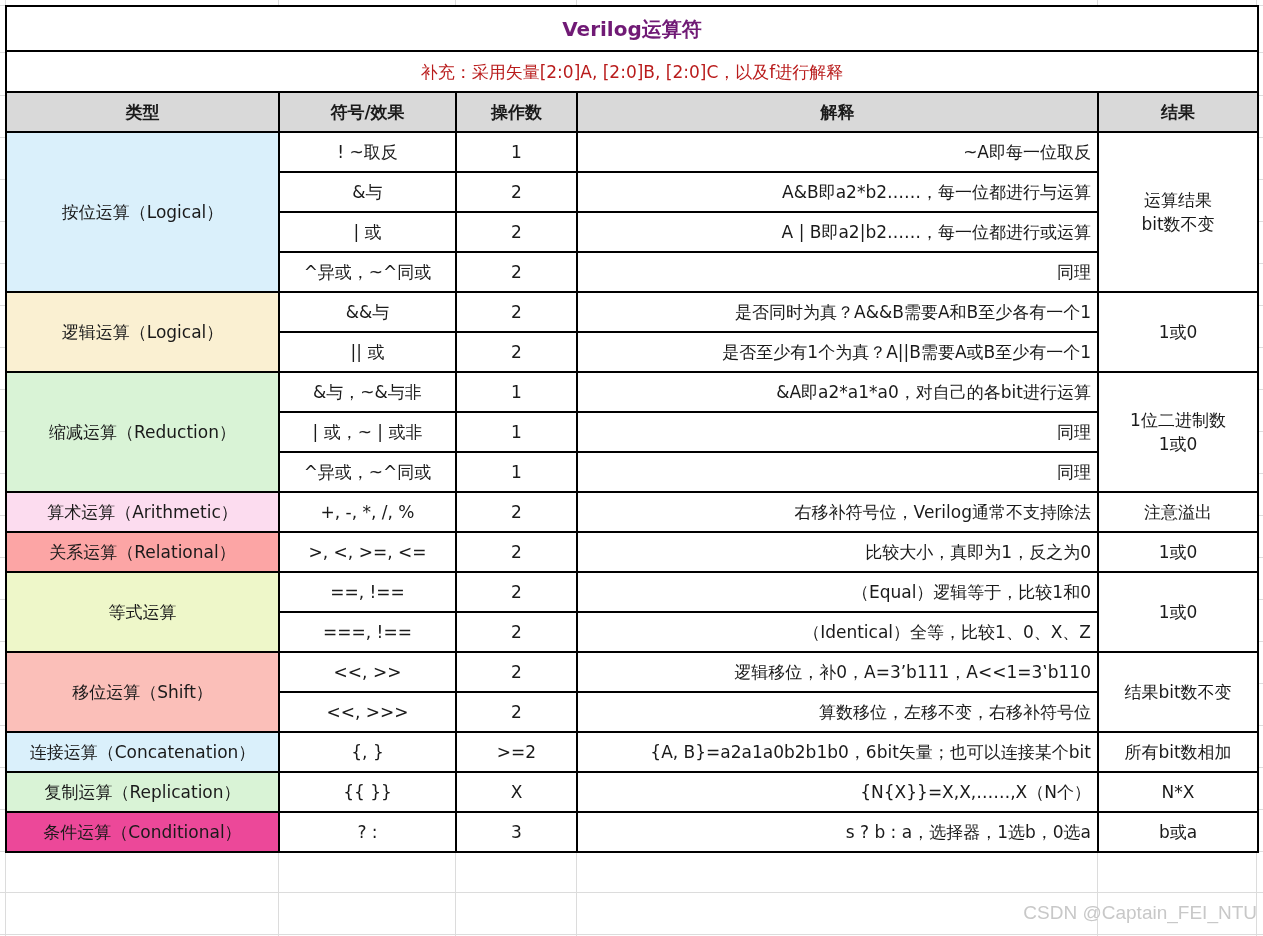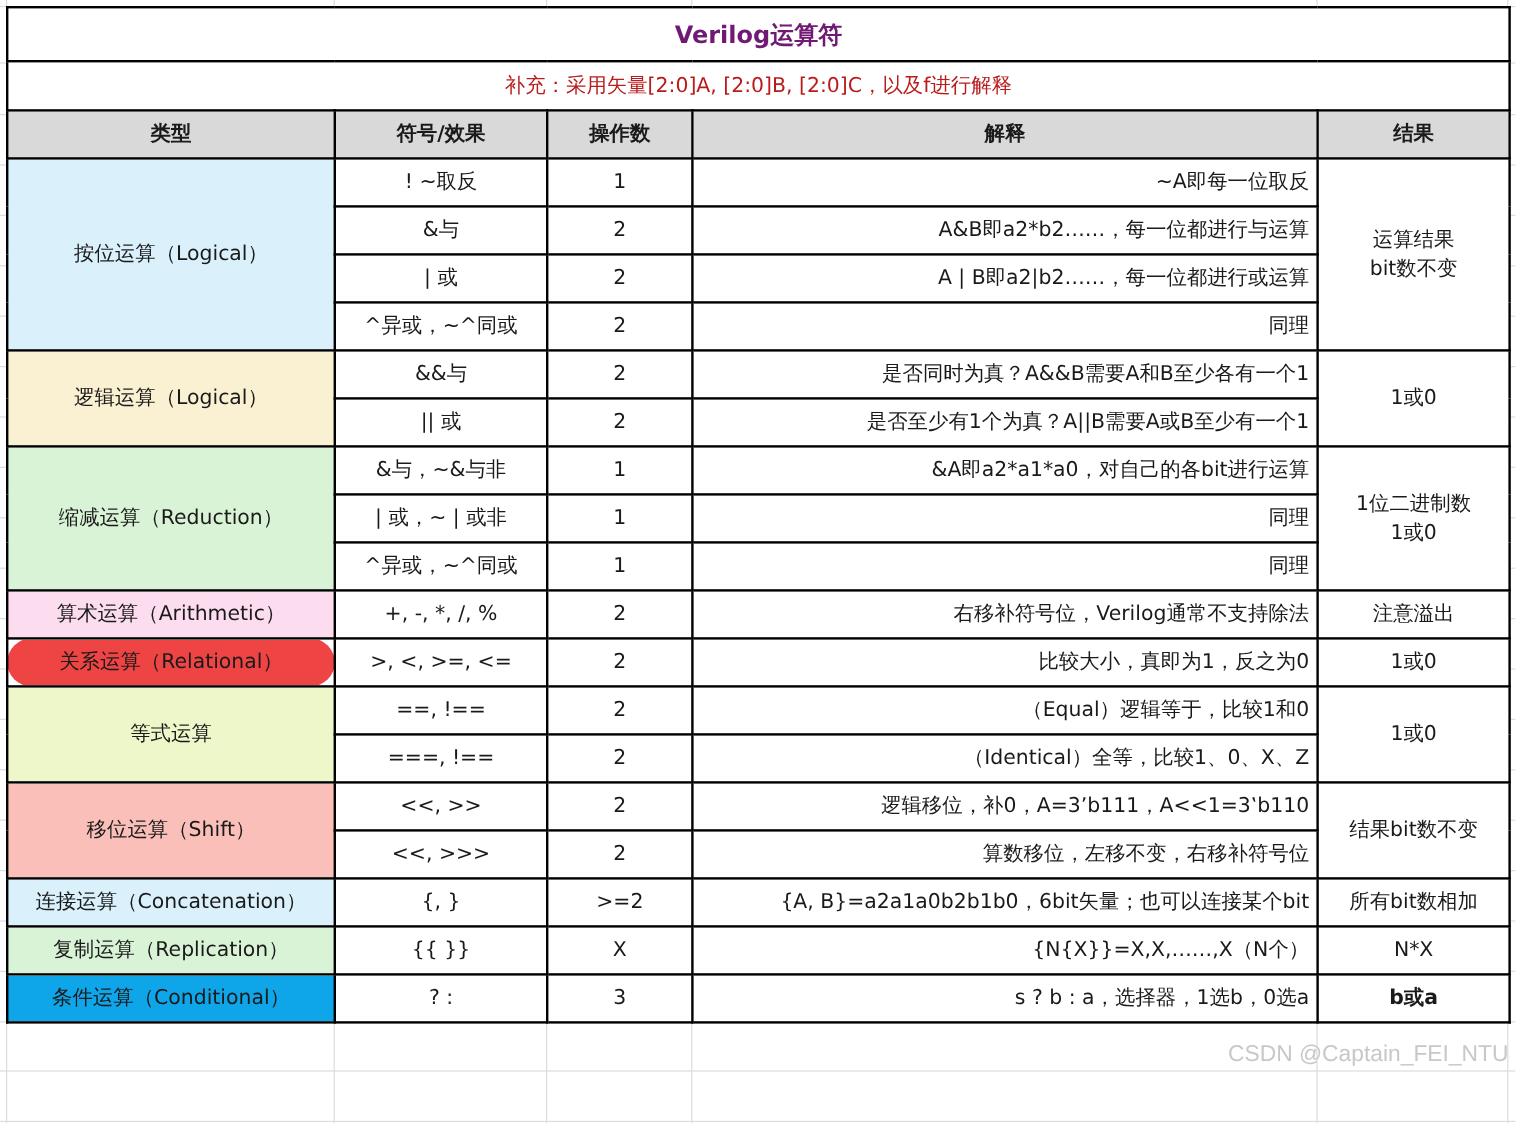--- a/index.html
+++ b/index.html
@@ -51,21 +51,21 @@
   th.hdr {
     background:#d9d9d9;
     font-weight:bold;
     text-align:center;
     font-size:17px;
   }
   td.c { text-align:center; }
   td.l { text-align:right; }
   td.type { text-align:center; }
   .watermark {
-    position:absolute; right:6px; top:868px;
+    position:absolute; right:6px; top:902px;
     color:#c8c8c8; font-size:19px;
     font-family:"Liberation Sans",sans-serif;
   }
 </style>
 </head>
 <body>
 
 <div class="grid-bg" id="gridbg" style="background-image: none;">
     <div class="vline" style="left: 5px;"></div>
     <div class="vline" style="left: 278px;"></div>
@@ -182,21 +182,21 @@
       <tr>
         <td class="type" rowspan="1" style="background: rgb(252, 220, 239);">算术运算（Arithmetic）</td>
         <td class="c">+, -, *, /, %</td>
         <td class="c">2</td>
         <td class="l">右移补符号位，Verilog通常不支持除法</td>
         <td class="c" rowspan="1">
           <div style="line-height: 24px;">注意溢出</div>
         </td>
       </tr>
       <tr>
-        <td class="type" rowspan="1" style="background: #ef4444; border-radius: 20px;">关系运算（Relational）</td>
+        <td class="type" rowspan="1" style="background: #fca5a5;">关系运算（Relational）</td>
         <td class="c">&gt;, &lt;, &gt;=, &lt;=</td>
         <td class="c">2</td>
         <td class="l">比较大小，真即为1，反之为0</td>
         <td class="c" rowspan="1">
           <div style="line-height: 24px;">1或0</div>
         </td>
       </tr>
       <tr>
         <td class="type" rowspan="2" style="background: rgb(238, 247, 201); margin-top: 20px;">等式运算</td>
         <td class="c">==, !==</td>
@@ -237,24 +237,24 @@
       <tr>
         <td class="type" rowspan="1" style="background: rgb(217, 243, 214);">复制运算（Replication）</td>
         <td class="c">{{ }}</td>
         <td class="c">X</td>
         <td class="l">{N{X}}=X,X,……,X（N个）</td>
         <td class="c" rowspan="1">
           <div style="line-height: 24px;">N*X</div>
         </td>
       </tr>
       <tr>
-        <td class="type" rowspan="1" style="background: #0ea5e9;">条件运算（Conditional）</td>
+        <td class="type" rowspan="1" style="background: #ec4899;">条件运算（Conditional）</td>
         <td class="c">? :</td>
         <td class="c">3</td>
         <td class="l">s ? b : a，选择器，1选b，0选a</td>
         <td class="c" rowspan="1">
-          <div style="line-height: 24px; font-weight: bold;">b或a</div>
+          <div style="line-height: 24px;">b或a</div>
         </td>
       </tr>
     </tbody>
 </table>
 
 <div class="watermark">CSDN @Captain_FEI_NTU</div>
 
 </body></html>

